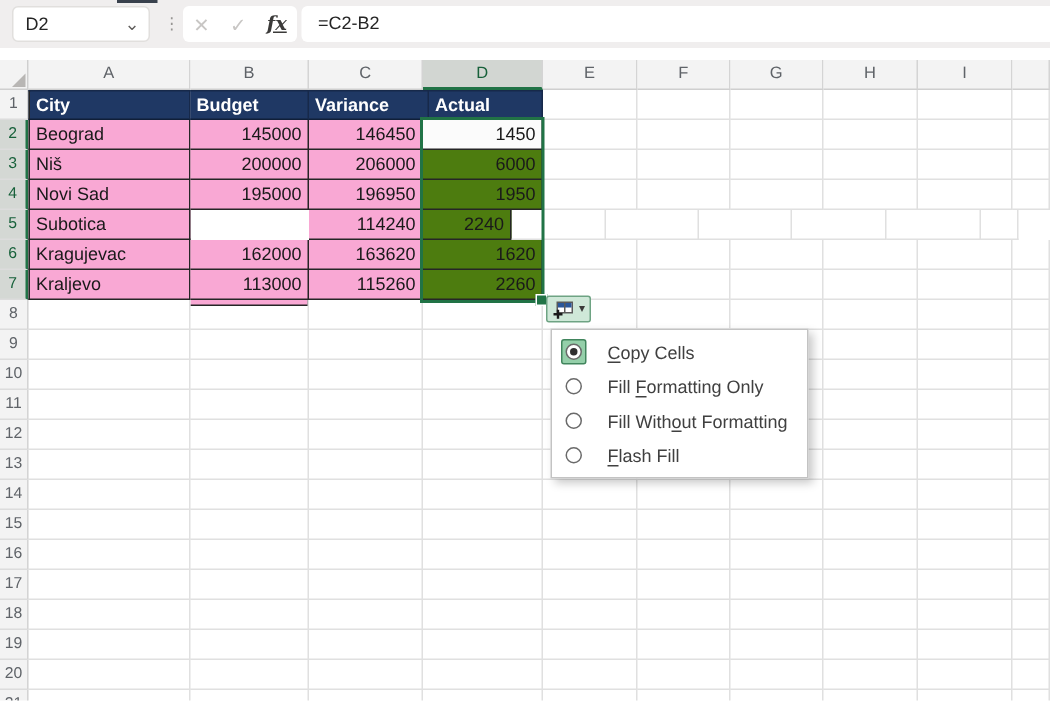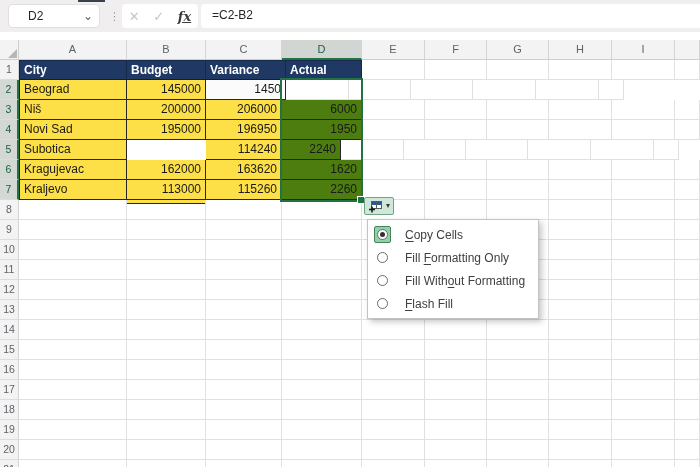--- a/index.html
+++ b/index.html
@@ -10,21 +10,21 @@
     width: 700px; height: 467px;
     overflow: hidden;
     background: #fff;
   }
 
   
   .formula-bar { position:absolute; top:0; left:0; width:700px; height:32px; background:#f0eeee; }
   .ribbon-artifact { position:absolute; left:78px; top:0; width:27px; height:2px; background:#39414d; }
   .name-box { position:absolute; left:8px; top:4px; width:92px; height:24px; background:#fff;
               border:1px solid #e1dfdd; border-radius:4px; }
-  .name-box .val { padding-left:19px; line-height:22px; font-size:12px; color:#252525; }
+  .name-box .val { padding-left:8px; line-height:22px; font-size:12px; color:#252525; }
   .name-box .chev { position:absolute; right:6px; top:1px; line-height:21px; color:#605e5c; font-size:12px; }
   .fbar-dots { position:absolute; left:109px; top:9px; color:#979593; font-size:11px; line-height:14px; }
   .fbtns { position:absolute; left:122px; top:4px; width:76px; height:24px; background:#fff;
            border-radius:4px; display:flex; align-items:center; justify-content:space-around; }
   .fbtn-x, .fbtn-check { color:#c8c6c4; font-size:13px; }
   .fbtn-fx { color:#3b3a39; font-size:13px; font-style:italic; font-family:"DejaVu Serif", serif; font-weight:600;text-decoration:underline; }
   .formula-input { position:absolute; left:201px; top:4px; width:499px; height:24px; background:#fff;
                    border-radius:4px 0 0 4px; }
   .formula-input .ftext { padding-left:11px; line-height:23px; font-size:12px; color:#252525; }
 
@@ -37,21 +37,21 @@
                 border-left:9px solid transparent; border-bottom:9px solid #b8b6b4; }
   .colhdr { height:20px; background:#f3f3f3; border-right:1px solid #d4d4d4; border-bottom:1px solid #cfcfcf;
             text-align:center; font-size:11px; color:#5f6368; line-height:19px; }
   .colhdr.sel { background:#d2d6d2; color:#17613a; border-bottom:2px solid #217346; line-height:18px; }
   .srow { display:flex; height:20px; }
   .rowhdr { width:19px; height:20px; background:#f3f3f3; border-right:1px solid #d4d4d4;
             border-bottom:1px solid #dcdcdc; text-align:center; font-size:10.5px; color:#5f6368; line-height:19px; }
   .rowhdr.sel { background:#d4d8d4; color:#17613a; border-right:2px solid #217346; }
   .cell { height:20px; font-size:12px; color:#1a1a1a; line-height:19px; overflow:hidden; white-space:nowrap; }
   .cell.grid { border-right:1px solid #e0e0e0; border-bottom:1px solid #e0e0e0; }
-  .cell.tbl { background:#fde047; border-right:1px solid #262626; border-bottom:1px solid #262626; }
+  .cell.tbl { background:#f9a8d4; border-right:1px solid #262626; border-bottom:1px solid #262626; }
   .cell.tbl.firstcol { border-left:1px solid #262626; }
   .cell.thdr { background:#1f3864; color:#fff; font-weight:700; padding-left:4px;
                border-right:1px solid #17294a; border-bottom:1px solid #101f38; border-top:1px solid #17294a; }
   .cell.leftal { padding-left:4px; }
   .cell.num { text-align:right; padding-right:4px; }
   .cell.sel-fill { background:#4d7c0f; }
   .cell.active-sel { background:#fbfbfb; }
 
   
   .sel-rect { position:absolute; left:280px; top:38px; width:83px; height:124px;
@@ -123,20 +123,21 @@
       <div class="cell grid" style="width: 62px;"></div>
       <div class="cell grid" style="width: 62px;"></div>
       <div class="cell grid" style="width: 63px;"></div>
       <div class="cell grid" style="width: 63px;"></div>
       <div class="cell grid" style="width: 25px;"></div>
     </div>
     <div class="srow">
       <div class="rowhdr sel">2</div>
       <div class="cell tbl firstcol leftal" style="width: 108px;">Beograd</div>
       <div class="cell tbl num" style="width: 79px;">145000</div>
+      <div class="cell tbl num" style="width: 76px;">146450</div>
       <div class="cell tbl num active-sel" style="width: 80px;">1450</div>
       <div class="cell grid" style="width: 63px;"></div>
       <div class="cell grid" style="width: 62px;"></div>
       <div class="cell grid" style="width: 62px;"></div>
       <div class="cell grid" style="width: 63px;"></div>
       <div class="cell grid" style="width: 63px;"></div>
       <div class="cell grid" style="width: 25px;"></div>
     </div>
     <div class="srow">
       <div class="rowhdr sel">3</div>

